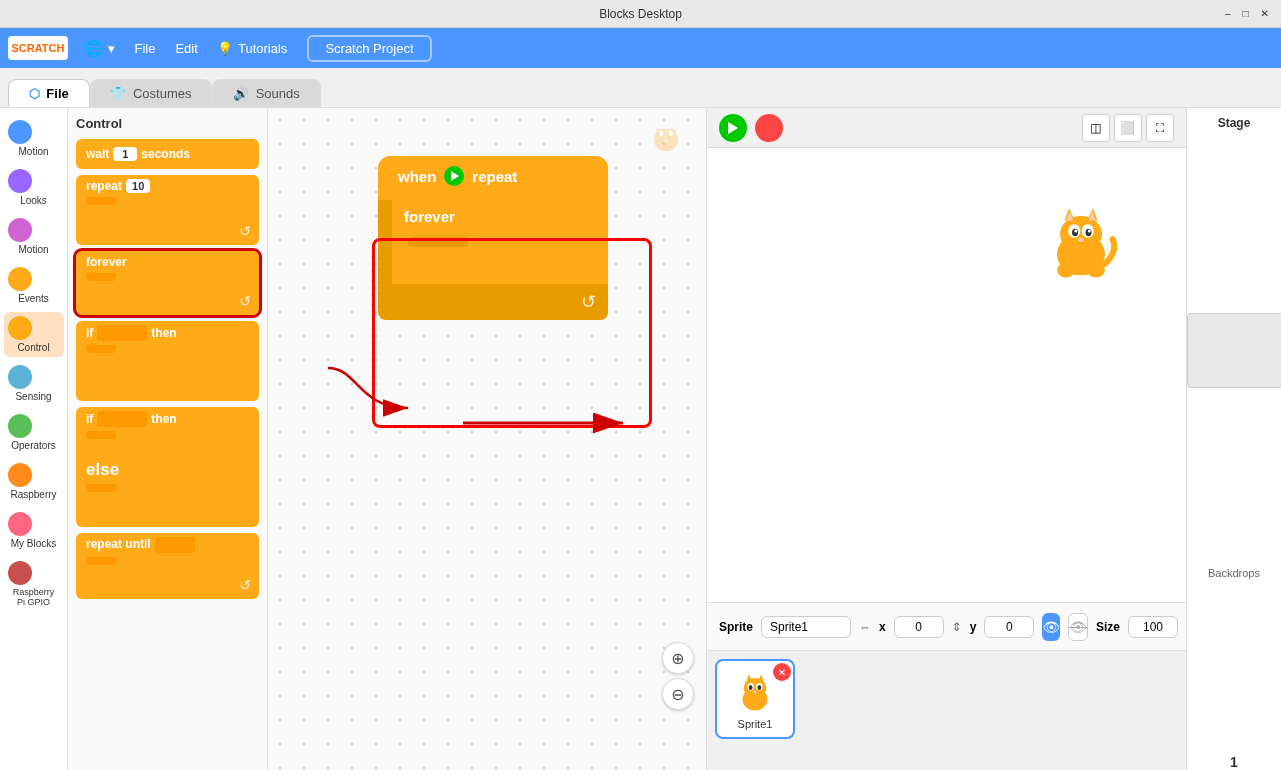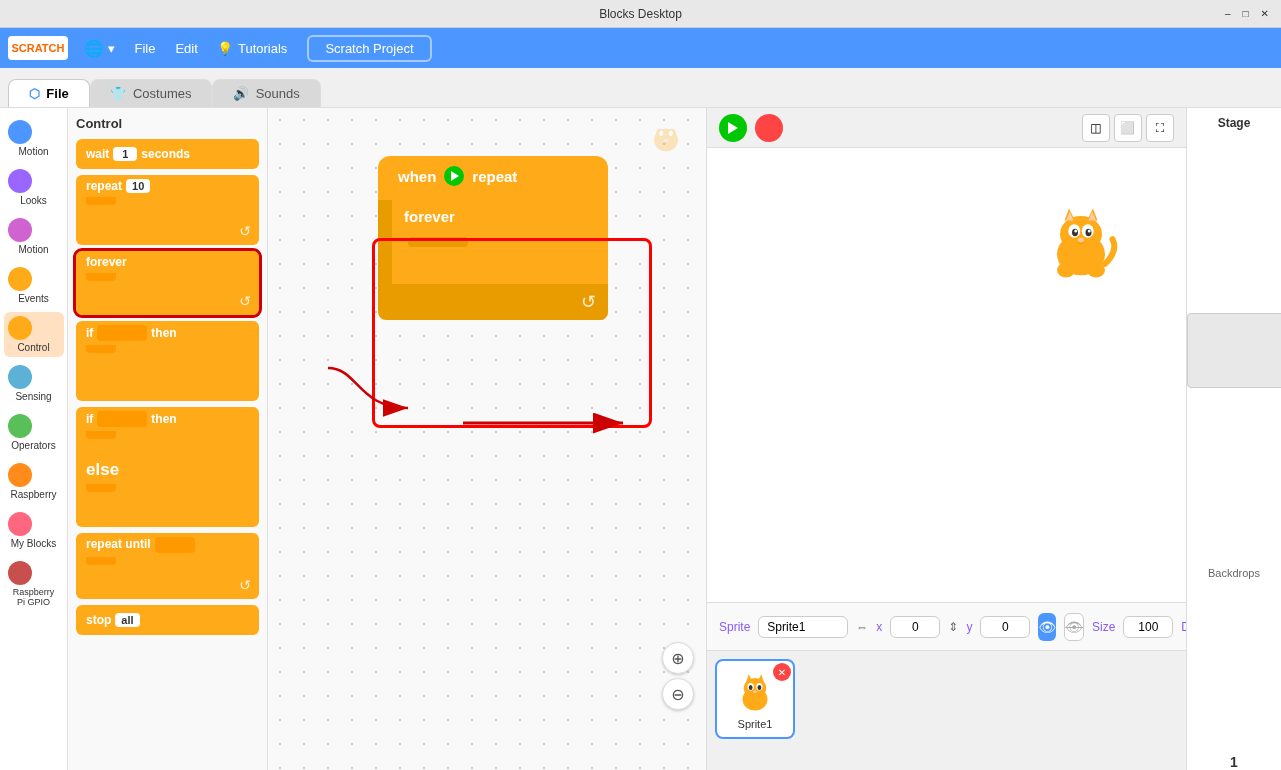--- a/index.html
+++ b/index.html
@@ -283,21 +283,21 @@
     .sprite-info {
       height: 48px;
       border-top: 1px solid #ddd;
       background: #f9f9f9;
       display: flex;
       align-items: center;
       padding: 0 12px;
       gap: 8px;
       font-size: 12px;
     }
-    .sprite-label { color: #8b5cf6; }
+    .sprite-label { color: #000000; font-weight: bold; }
     .sprite-name-input {
       border: 1px solid #ccc;
       border-radius: 6px;
       padding: 3px 8px;
       font-size: 12px;
       width: 90px;
     }
     .coord-input {
       border: 1px solid #ccc;
       border-radius: 6px;
@@ -579,24 +579,20 @@
 
     <div style="background:#ffab19; border-radius:6px; padding:4px 10px 30px; margin-bottom:6px; position:relative; min-height:60px;">
       <div style="display:flex;align-items:flex-start;gap:4px;color:white;font-size:12px;font-weight:600;">
         <span>repeat until</span>
         <span style="display:inline-block;width:40px;height:16px;background:#ff9900;border-radius:4px;"></span>
       </div>
       <div style="background:#ff9900;height:8px;width:30px;border-radius:0 0 4px 4px;margin:4px 0;"></div>
       <div style="position:absolute;bottom:6px;right:8px;color:rgba(255,255,255,0.8);font-size:14px;">↺</div>
     </div>
 
-    <div class="block block-orange" style="position:relative;">
-      <span>stop</span>
-      <span class="block-input">all</span>
-    </div>
   </div>
 
   <div class="workspace">
 
     <div class="scratch-cat-corner">
       <svg viewBox="0 0 100 100" width="40" height="40" opacity="0.4">
         <ellipse cx="50" cy="55" rx="30" ry="28" fill="#ffab19"></ellipse>
         <ellipse cx="35" cy="40" rx="10" ry="14" fill="#ffab19"></ellipse>
         <ellipse cx="65" cy="40" rx="10" ry="14" fill="#ffab19"></ellipse>
         <ellipse cx="38" cy="38" rx="5" ry="7" fill="#fff"></ellipse>

